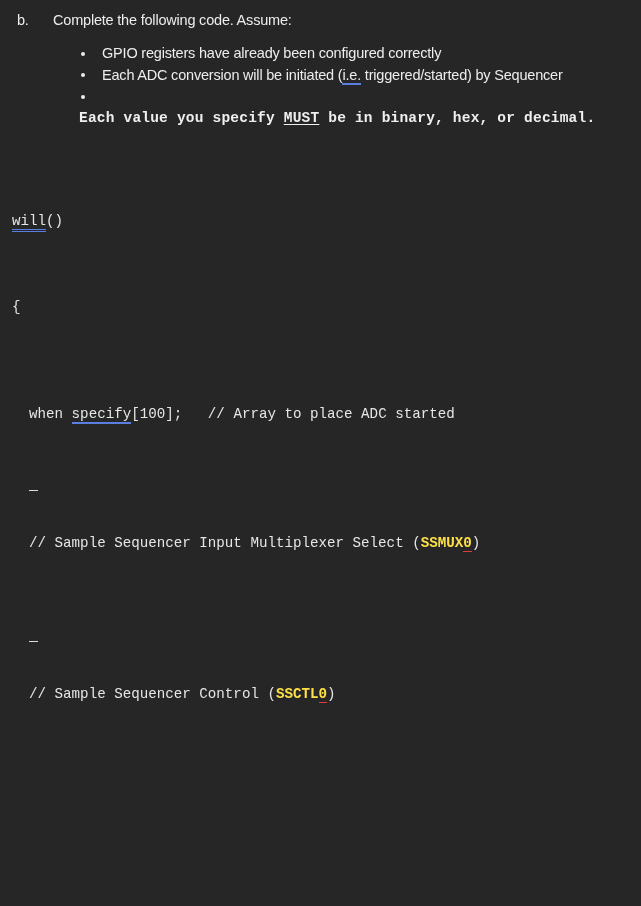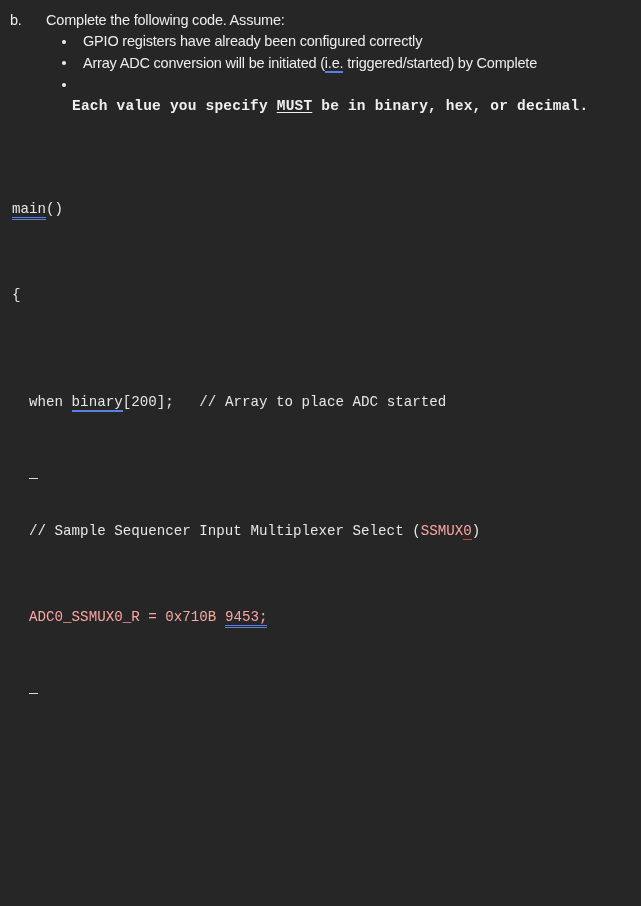--- a/index.html
+++ b/index.html
@@ -13,38 +13,38 @@
     height: 906px;
     position: relative;
     overflow: hidden;
     color: #e8e8e8;
     font-family: "Liberation Sans", sans-serif;
     -webkit-font-smoothing: antialiased;
   }
 
   
   .prose {
-    padding: 10px 12px 0 12px;
+    padding: 10px 12px 0 19px;
   }
   .prose-line {
     font-family: "Liberation Sans", sans-serif;
     font-size: 14.5px;
     line-height: 21px;
     color: #ededed;
     white-space: nowrap;
     letter-spacing: -0.2px;
   }
   .item-b {
     padding-left: 10px;
     text-indent: -10px;
     margin-left: 8px;
   }
   .item-b .marker { display: inline-block; width: 26px; }
   .bullets {
-    margin: 0;
+    margin: 12px;
     padding: 0;
     list-style: none;
   }
   .bullets li {
     position: relative;
     padding-left: 24px;
     margin-left: 47px;
     font-size: 14.5px;
     line-height: 21.5px;
     color: #ededed;
@@ -93,21 +93,21 @@
     margin-top: 20px;
     padding-left: 12px;
     font-family: "Liberation Mono", monospace;
     font-size: 14.2px;
     line-height: 21.5px;
     color: #e6e6e6;
     white-space: pre;
   }
   .code .ln { white-space: pre; height: 21.5px; }
   .code .ln.blank { height: 21.5px; }
-  .code b, .code .bold { font-weight: normal; color: #fca5a5; }
+  .code b, .code .bold { font-weight: bold; color: #fde047; }
 
   
   .blank {
     display: inline-block;
     border-bottom: 1.5px solid #dcdcdc;
     vertical-align: baseline;
     height: 15px;
     margin-bottom: -1px;
   }
 
@@ -125,48 +125,48 @@
 
   <div class="prose-line item-b">
     <span class="marker">b.</span><span>Complete the following code.  Assume:</span>
   </div>
 
   <ul class="bullets">
     <li>
       <span class="dot"></span><span>GPIO registers have already been configured correctly</span>
     </li>
     <li>
-      <span class="dot"></span><span>Array ADC conversion will be initiated (</span><span class="gram-blue">i.e.</span><span> triggered/started) by Complete</span>
+      <span class="dot"></span><span>Each ADC conversion will be initiated (</span><span class="gram-blue">i.e.</span><span> triggered/started) by Sequencer</span>
     </li>
     <li>
       <span class="dot"></span>
     </li>
   </ul>
 
   <div class="must-line"><span>Each value you specify </span><span class="u-solid">MUST</span><span> be in binary, hex, or decimal.</span></div>
 
 </div>
 
 <div class="code">
 
-  <div class="ln"><span class="blue-uu">main</span><span>()</span></div>
+  <div class="ln"><span class="blue-uu">will</span><span>()</span></div>
 
   <div class="ln"><span>{</span></div>
 
 
-  <div class="ln">  <span>when</span> <span class="gram-blue">binary</span><span>[200];</span>   <span>// Array to place ADC started</span></div>
+  <div class="ln">  <span>when</span> <span class="gram-blue">specify</span><span>[100];</span>   <span>// Array to place ADC started</span></div>
 
   <div class="ln blank"> </div>
 
   <div class="ln">  <span>// Sample Sequencer Input Multiplexer Select (</span><span class="bold">SSMUX</span><span class="red-char bold">0</span><span>)</span></div>
 
-  <div class="ln">  <span class="bold">ADC0_SSMUX0_R = </span><span class="bold">0x710B </span><span class="bold blue-uu">9453;</span></div>
 
   <div class="ln blank"> </div>
 
+  <div class="ln">  <span>// Sample Sequencer Control (</span><span class="bold">SSCTL</span><span class="red-char bold">0</span><span>)</span></div>
 
   
 
   
 
   
 
   
 
   

